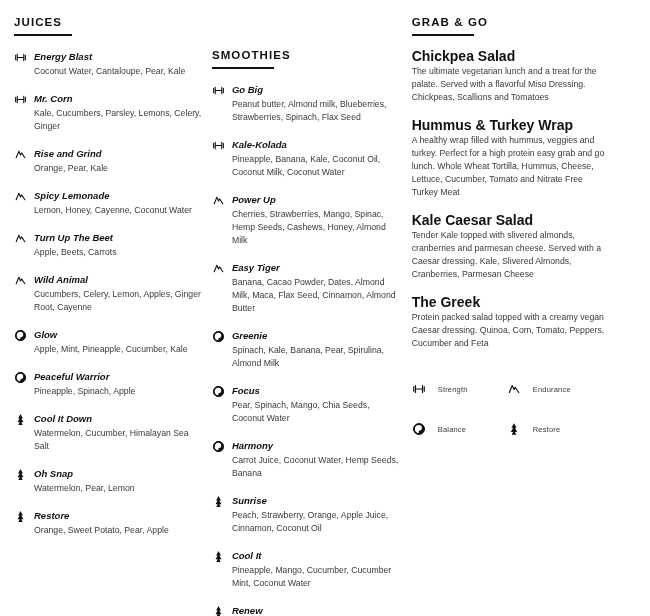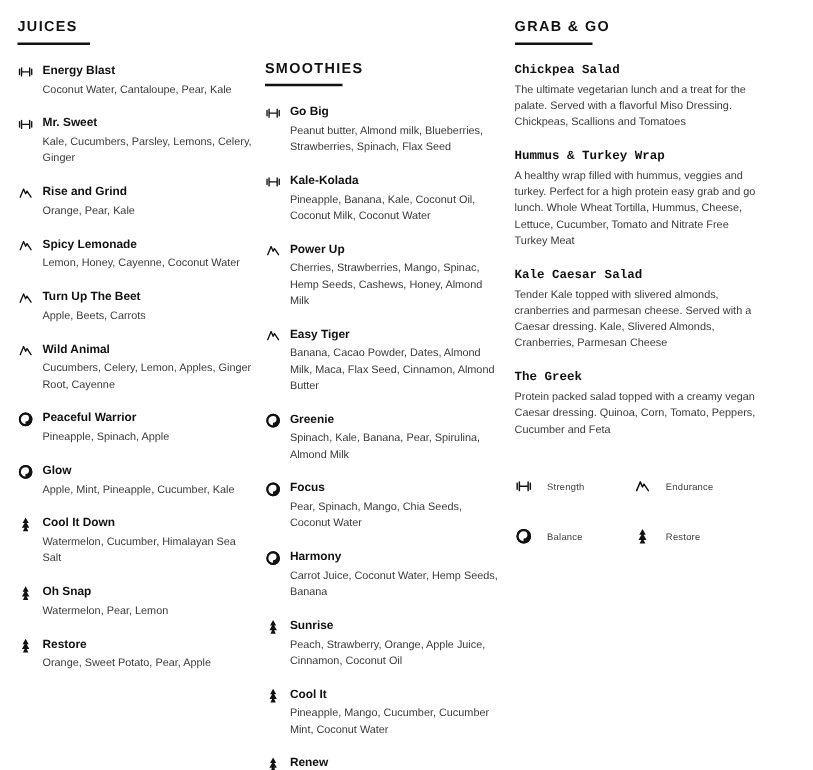--- a/index.html
+++ b/index.html
@@ -61,38 +61,38 @@
   .icon svg { display: block; }
   .item-body {
     flex: 1 1 auto;
   }
   .item-name {
     font-size: 9.5px;
     font-weight: bold;
     color: #111;
     line-height: 13px;
     margin-bottom: 2px;
+    font-style: italic;
   }
   .item-desc {
     font-size: 8.7px;
     color: #3a3a3a;
     line-height: 13px;
   }
 
   
   .gg-item {
     margin-bottom: 15px;
   }
   .gg-name {
-    font-size: 10px;
+    font-size: 14px;
     font-weight: bold;
     color: #111;
     line-height: 13px;
     margin-bottom: 2px;
-    font-family: Liberation Mono, monospace;
   }
   .gg-desc {
     font-size: 8.7px;
     color: #3a3a3a;
     line-height: 13px;
   }
 
   .legend {
     margin-top: 32px;
     width: 190px;
@@ -146,21 +146,21 @@
       <div class="icon-cell">
         <span class="icon">
           <svg viewBox="0 0 24 24" width="13" height="13">
               <g fill="none" stroke="#111" stroke-width="2" stroke-linecap="round">
                 <path d="M3 8v8M6 6v12M18 6v12M21 8v8M6 12h12"></path>
               </g>
             </svg>
         </span>
       </div>
       <div class="item-body">
-        <div class="item-name">Mr. Sweet</div>
+        <div class="item-name">Mr. Corn</div>
         <div class="item-desc">Kale, Cucumbers, Parsley, Lemons, Celery, Ginger</div>
       </div>
     </div>
 
 
     <div class="item">
       <div class="icon-cell">
         <span class="icon">
           <svg viewBox="0 0 24 24" width="13" height="13">
               <g fill="none" stroke="#111" stroke-width="2" stroke-linecap="round" stroke-linejoin="round">
@@ -226,37 +226,37 @@
     <div class="item">
       <div class="icon-cell">
         <span class="icon">
           <svg viewBox="0 0 24 24" width="13" height="13">
               <path d="M12 2a10 10 0 1 0 0 20 10 10 0 0 0 0-20zm0 3a5 5 0 0 1 0 10 5 5 0 0 0 0 4 7 7 0 0 1 0-14z" fill="#111"></path>
               <circle cx="12" cy="12" r="9.2" fill="none" stroke="#111" stroke-width="1.6"></circle>
             </svg>
         </span>
       </div>
       <div class="item-body">
+        <div class="item-name">Glow</div>
+        <div class="item-desc">Apple, Mint, Pineapple, Cucumber, Kale</div>
+      </div>
+    </div>
+
+    <div class="item">
+      <div class="icon-cell">
+        <span class="icon">
+          <svg viewBox="0 0 24 24" width="13" height="13">
+              <path d="M12 2a10 10 0 1 0 0 20 10 10 0 0 0 0-20zm0 3a5 5 0 0 1 0 10 5 5 0 0 0 0 4 7 7 0 0 1 0-14z" fill="#111"></path>
+              <circle cx="12" cy="12" r="9.2" fill="none" stroke="#111" stroke-width="1.6"></circle>
+            </svg>
+        </span>
+      </div>
+      <div class="item-body">
         <div class="item-name">Peaceful Warrior</div>
         <div class="item-desc">Pineapple, Spinach, Apple</div>
-      </div>
-    </div>
-
-    <div class="item">
-      <div class="icon-cell">
-        <span class="icon">
-          <svg viewBox="0 0 24 24" width="13" height="13">
-              <path d="M12 2a10 10 0 1 0 0 20 10 10 0 0 0 0-20zm0 3a5 5 0 0 1 0 10 5 5 0 0 0 0 4 7 7 0 0 1 0-14z" fill="#111"></path>
-              <circle cx="12" cy="12" r="9.2" fill="none" stroke="#111" stroke-width="1.6"></circle>
-            </svg>
-        </span>
-      </div>
-      <div class="item-body">
-        <div class="item-name">Glow</div>
-        <div class="item-desc">Apple, Mint, Pineapple, Cucumber, Kale</div>
       </div>
     </div>
 
     <div class="item">
       <div class="icon-cell">
         <span class="icon">
           <svg viewBox="0 0 24 24" width="13" height="13">
               <path d="M12 2l4.5 8h-3l4 7h-4l2.5 5H8l2.5-5h-4l4-7h-3z" fill="#111"></path>
             </svg>
         </span>

